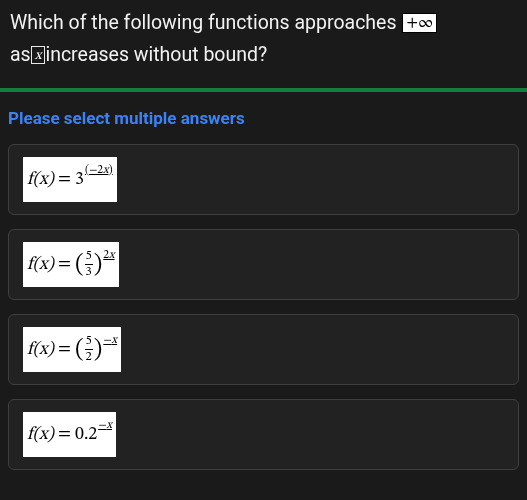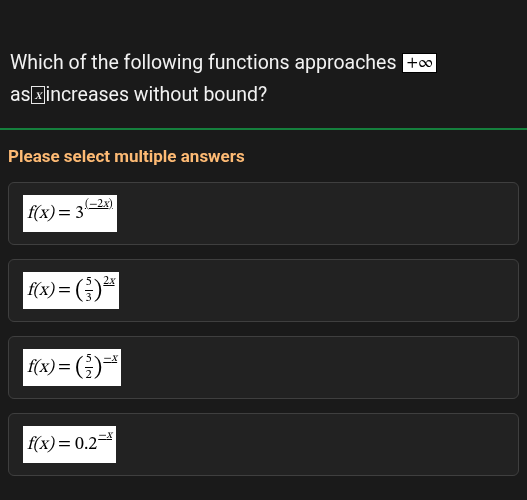--- a/index.html
+++ b/index.html
@@ -13,22 +13,21 @@
   }
   .container {
     width: 100%;
     height: 100%;
   }
   .question {
     padding: 8px 8px 18px 10px;
     font-size: 19.5px;
     line-height: 1.55;
     color: #f2f2f2;
-    border-bottom: 2px solid #15803d;
-    margin-top: 40px;
+    border-bottom: 4px solid #15803d;
   }
   .question .row1 {
     display: flex;
     align-items: center;
     flex-wrap: wrap;
     gap: 4px;
   }
   .question .row2 {
     display: flex;
     align-items: center;
@@ -62,41 +61,41 @@
     height: 18px;
     line-height: 18px;
     border: 1px solid #e8e8e8;
   }
   .answers-wrap {
     padding: 16px 8px 10px 8px;
   }
   .instruction {
     font-size: 17px;
     font-weight: 700;
-    color: #fdba74;
+    color: #3b82f6;
     padding: 0 2px 16px 0;
   }
   .option {
     background: #222222;
     border: 1px solid #3f3f3f;
     border-radius: 6px;
     padding: 12px 14px;
     margin-bottom: 14px;
     cursor: pointer;
     display: flex;
     align-items: center;
     min-height: 58px;
   }
   .math-img {
     background: #ffffff;
     color: #000000;
     display: inline-flex;
     align-items: center;
     padding: 0 4px 1px 4px;
-    height: 37px;
+    height: 45px;
     font-family: "Cambria Math", "STIX Two Math", "Times New Roman", serif;
     font-size: 18px;
     line-height: 1;
   }
   .math-img .fx {
     font-style: italic;
     margin-right: 1px;
   }
   .math-img .eq {
     margin: 0 4px 0 3px;

